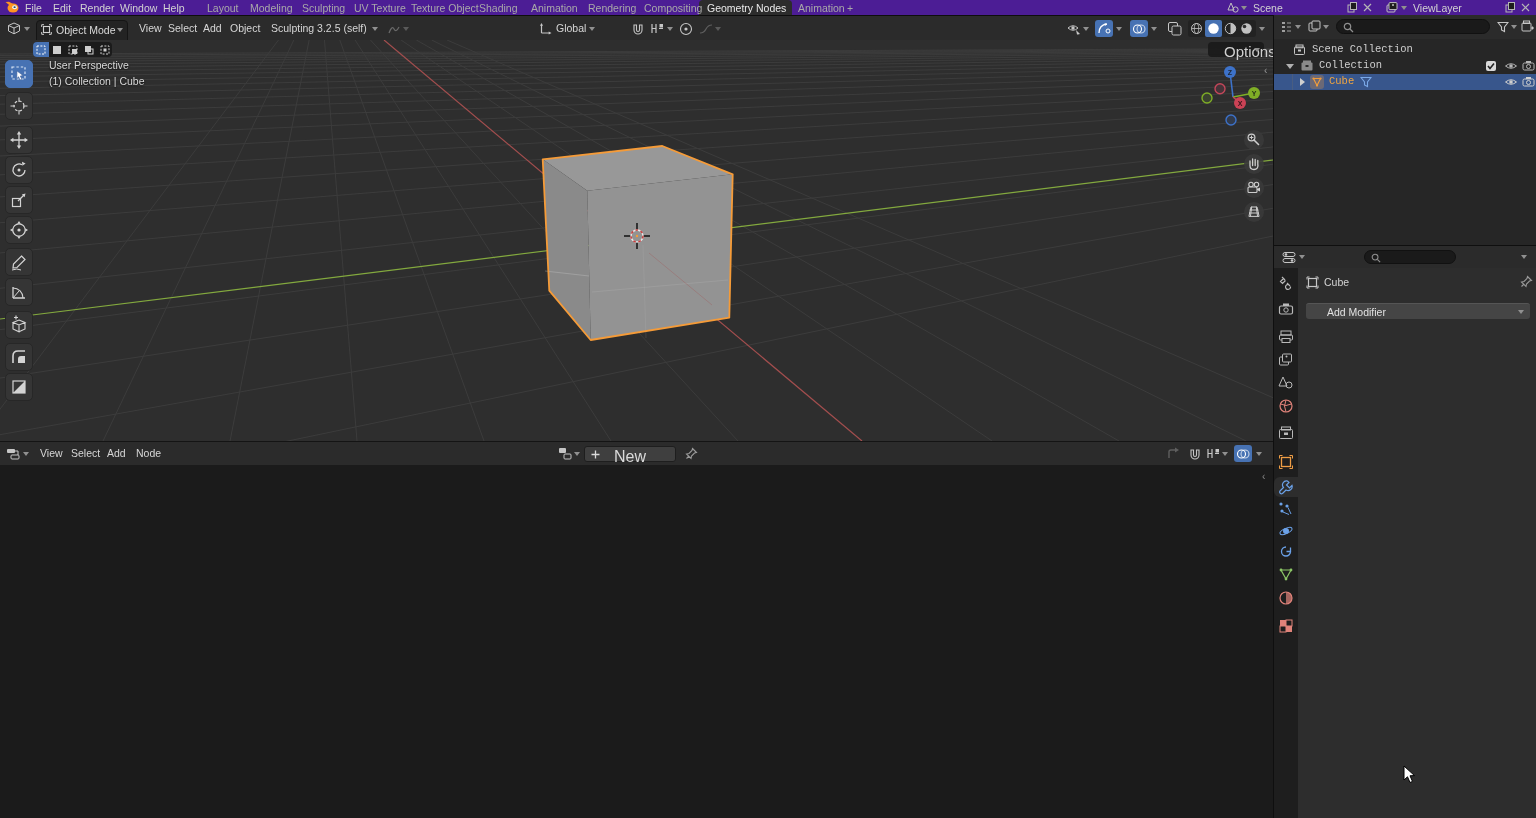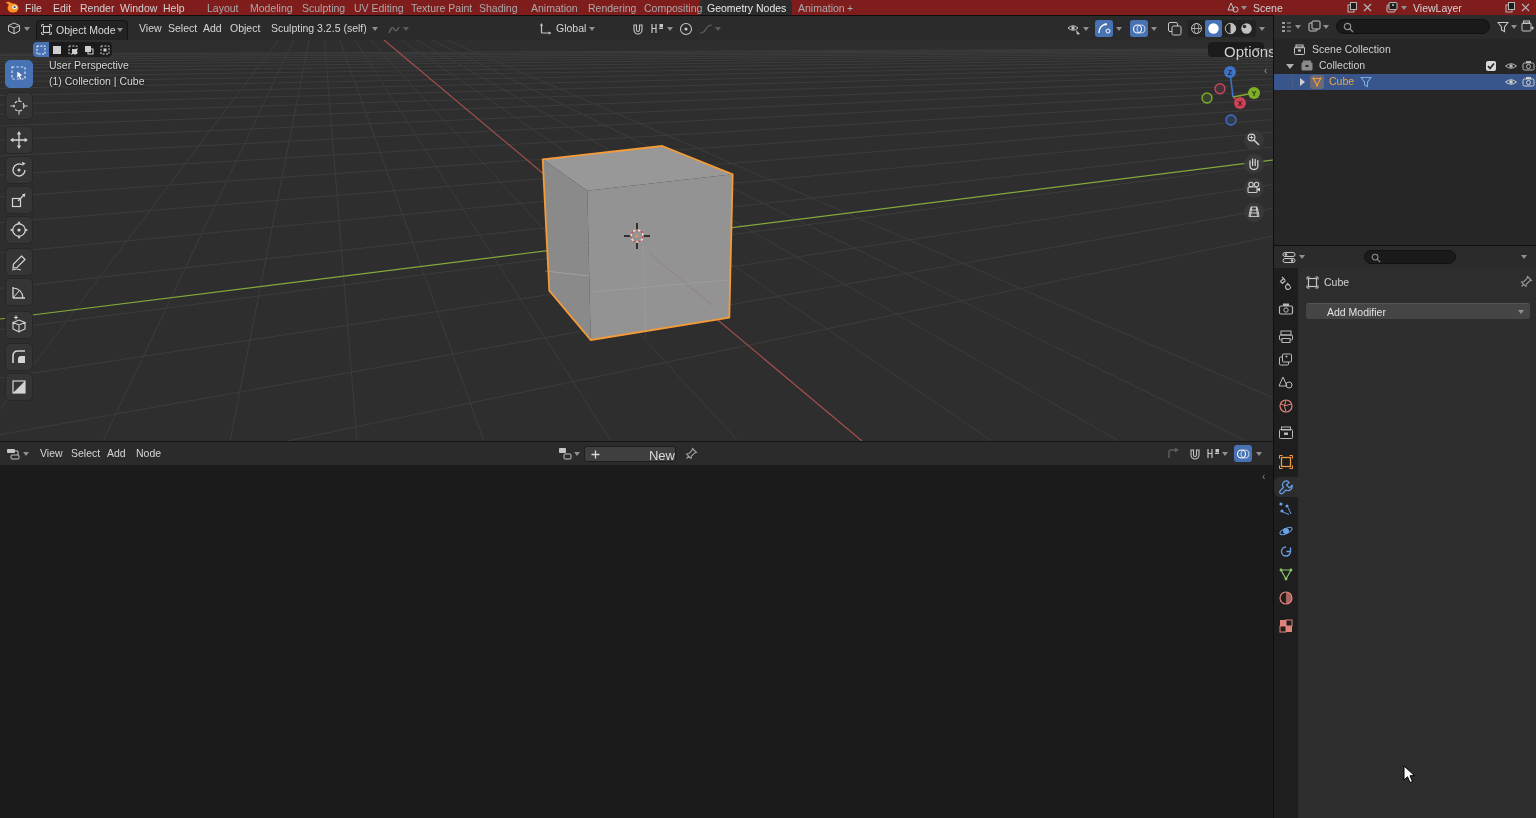--- a/index.html
+++ b/index.html
@@ -6,42 +6,42 @@
   html,body { width:1536px; height:818px; background:#1d1d1d; overflow:hidden;
     font-family:"Liberation Sans", sans-serif; -webkit-font-smoothing:antialiased; }
   .abs { position:absolute; }
   #app { position:relative; width:1536px; height:818px; }
   .chv { display:inline-block; width:0; height:0; border-left:3px solid transparent;
     border-right:3px solid transparent; border-top:4px solid #909090; }
   .chv.dim { border-top-color:#5a5a5a; }
   svg { display:block; }
   span { white-space:nowrap; }
   
-  #topbar { left:0; top:0; width:1536px; height:15px; background:#7f1d1d; }
+  #topbar { left:0; top:0; width:1536px; height:15px; background:#4c1d95; }
   #topbar .menu { position:absolute; top:1px; font-size:10.5px; color:#d2d2d2; line-height:14px; }
   #topbar .tab { position:absolute; top:1px; font-size:10.5px; color:#a9a9a9; line-height:14px; }
   #topbar .tab.active { color:#e8e8e8; }
   .tabbg { position:absolute; top:0; height:15px; background:#2c2c2c; border-radius:4px 4px 0 0; }
   
   .hdr { background:#2b2b2b; }
   .ddbtn { position:absolute; background:#232323; border:1px solid #151515; border-radius:4px; }
   .hmenu { position:absolute; font-size:10.5px; color:#d6d6d6; }
   
   #viewport { left:0; top:40px; width:1273px; height:401px; background:#2e2e2e; overflow:hidden; }
   .vp-overlay-text { position:absolute; font-size:10.5px; color:#d8d8d8; text-shadow:0 1px 2px rgba(0,0,0,.8); }
   .toolbtn { position:absolute; left:5px; width:28px; height:28px; background:#353535;
     border-radius:5px; border:1px solid #272727; }
   .toolbtn.active { background:#4772b3; border-color:#4772b3; }
   .toolbtn svg { margin:3px auto 0; }
   
   #nodehdr { left:0; top:441px; width:1273px; height:24px; background:#2b2b2b; border-top:1px solid #141414; }
   #nodebody { left:0; top:465px; width:1273px; height:353px; background:#1b1b1b; }
   
   #outlbody { left:1274px; top:39px; width:262px; height:207px; background:#262626; }
-  .outlrow { position:absolute; left:0; width:262px; height:16px; font-size:10.5px; color:#cfcfcf; }
+  .outlrow { position:absolute; left:0; width:262px; height:16px; font-size:10.5px; color:#cfcfcf;font-family:Liberation Mono, monospace; }
   #propshdr { left:1274px; top:246px; width:262px; height:22px; background:#2b2b2b; }
   #propstabs { left:1274px; top:268px; width:24px; height:550px; background:#1e1e1e; }
   #propsmain { left:1298px; top:268px; width:238px; height:550px; background:#2d2d2d; }
   .searchbox { position:absolute; background:#1a1a1a; border-radius:8px; border:1px solid #111; }
   .vdiv { position:absolute; background:#0f0f0f; }
 </style>
 </head>
 <body>
 
 <div id="app">
@@ -56,22 +56,22 @@
     <span class="menu" style="left:25px">File</span>
     <span class="menu" style="left:53px">Edit</span>
     <span class="menu" style="left:80px">Render</span>
     <span class="menu" style="left:120px">Window</span>
     <span class="menu" style="left:163px">Help</span>
 
     <div class="tabbg" style="left:699px;width:93px"></div>
     <span class="tab" style="left:207px">Layout</span>
     <span class="tab" style="left:250px">Modeling</span>
     <span class="tab" style="left:302px">Sculpting</span>
-    <span class="tab" style="left:354px">UV Editing</span>
-    <span class="tab" style="left:411px">Texture Paint</span>
+    <span class="tab" style="left:354px">UV Texture</span>
+    <span class="tab" style="left:411px">Texture Object</span>
     <span class="tab" style="left:479px">Shading</span>
     <span class="tab" style="left:531px">Animation</span>
     <span class="tab" style="left:588px">Rendering</span>
     <span class="tab" style="left:644px">Compositing</span>
     <span class="tab active" style="left:707px">Geometry Nodes</span>
     <span class="tab" style="left:798px">Animation</span>
     <span class="tab" style="left:847px">+</span>
 
     <svg class="abs" style="left:1227px;top:2px" width="12" height="11" viewBox="0 0 12 11">
       <circle cx="8.5" cy="7.5" r="2.6" fill="none" stroke="#c0c0c0" stroke-width="1"></circle>
@@ -422,21 +422,21 @@
 
     <svg class="abs" style="left:558px;top:5px" width="14" height="13" viewBox="0 0 14 13">
       <rect x="1" y="1" width="7" height="5" rx="1" fill="#c6c6c6"></rect>
       <rect x="6" y="7" width="7" height="5" rx="1" fill="none" stroke="#c6c6c6"></rect>
     </svg>
     <span class="chv abs" style="left:574px;top:10px"></span>
     <div class="abs" style="left:584px;top:4px;width:92px;height:16px;background:#3f3f3f;border-radius:3px;border:1px solid #1e1e1e">
       <svg class="abs" style="left:6px;top:3px" width="9" height="9" viewBox="0 0 9 9">
           <path d="M4.5,0.5 V8.5 M0.5,4.5 H8.5" stroke="#dadada" stroke-width="1.3"></path>
         </svg>
-      <span class="abs" style="left:0;top:1px;width:100%;text-align:right;font-size:13px;color:#dadada">New</span>
+      <span class="abs" style="left:0;top:1px;width:100%;text-align:center;font-size:16px;color:#dadada">New</span>
     </div>
     <svg class="abs" style="left:685px;top:5px" width="13" height="13" viewBox="0 0 13 13">
       <path d="M7.5,1.5 L11.5,5.5 L9.5,6 L6.5,9 L6,11.5 L1.5,7 L4,6.5 L7,3.5 Z M4,9 L1.5,11.5" fill="none" stroke="#9a9a9a" stroke-width="1.1"></path>
     </svg>
 
     <svg class="abs" style="left:1166px;top:5px" width="14" height="13" viewBox="0 0 14 13">
       <path d="M3,11 V5 Q3,3 5,3 H10" fill="none" stroke="#5f5f5f" stroke-width="1.4"></path>
       <path d="M9,0.5 L13,3 L9,5.5 Z" fill="#5f5f5f"></path>
     </svg>
     <svg class="abs" style="left:1188px;top:5px" width="14" height="13" viewBox="0 0 14 13">

